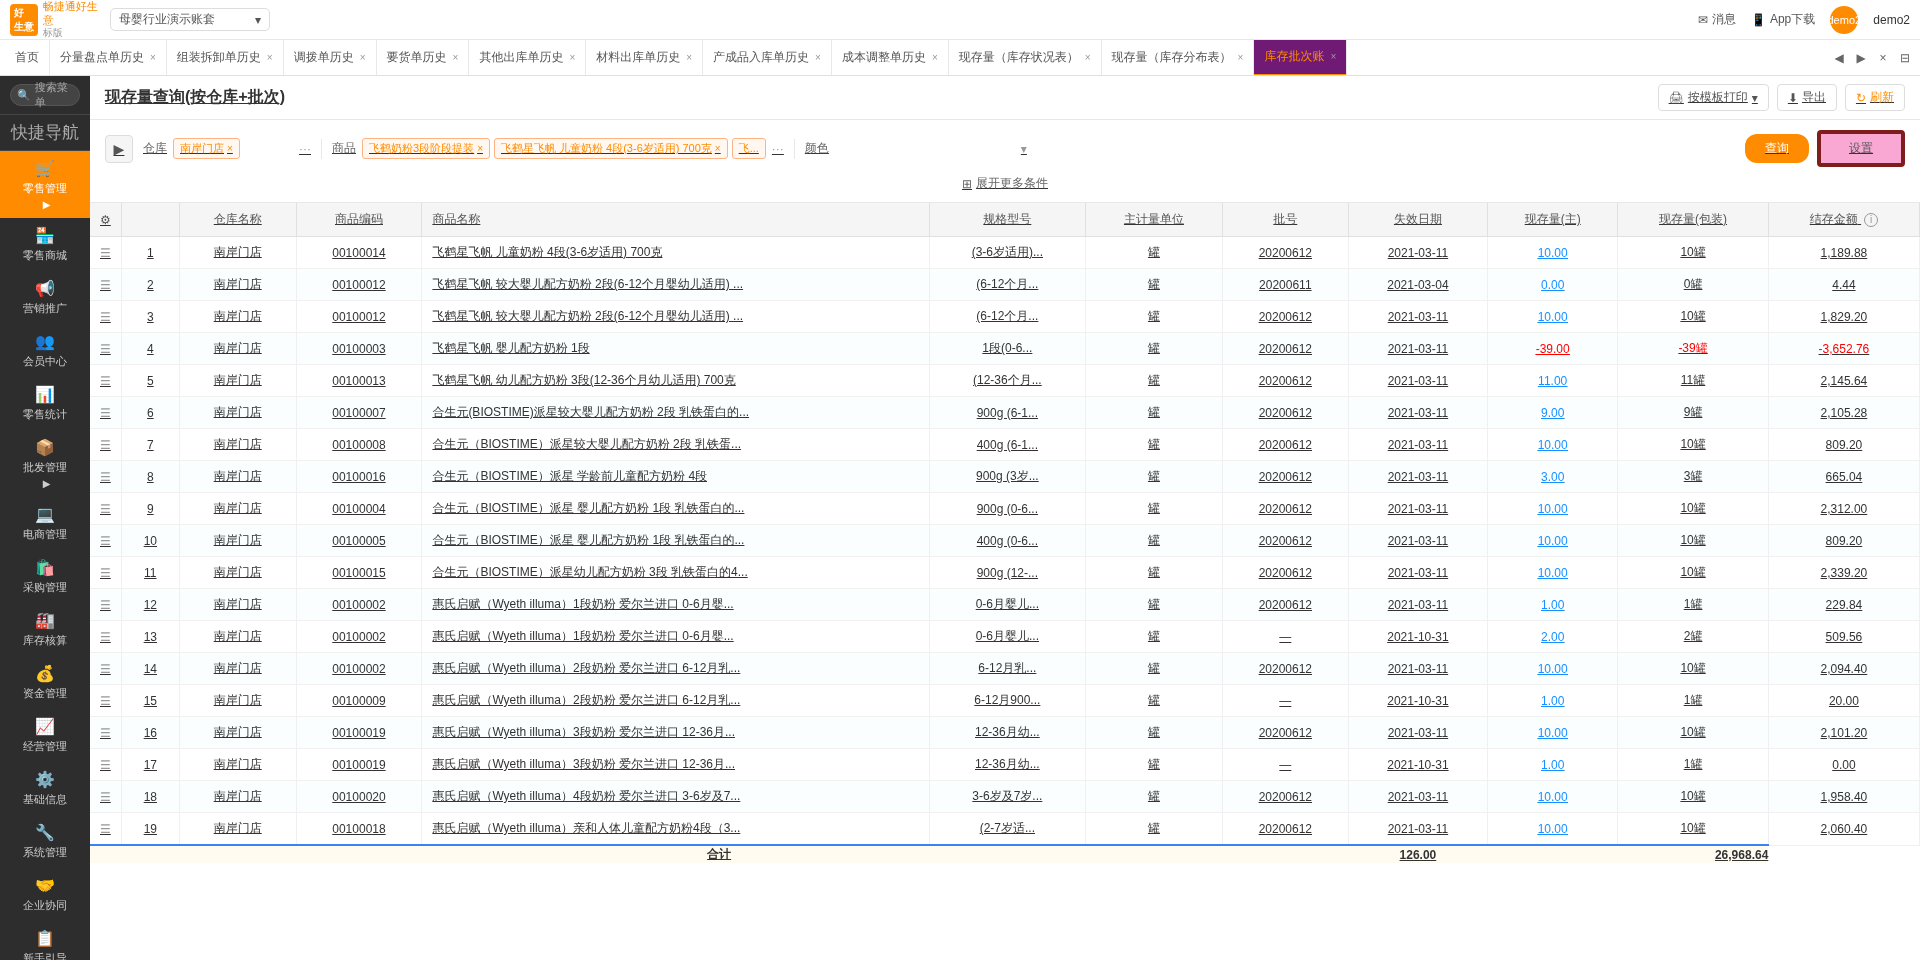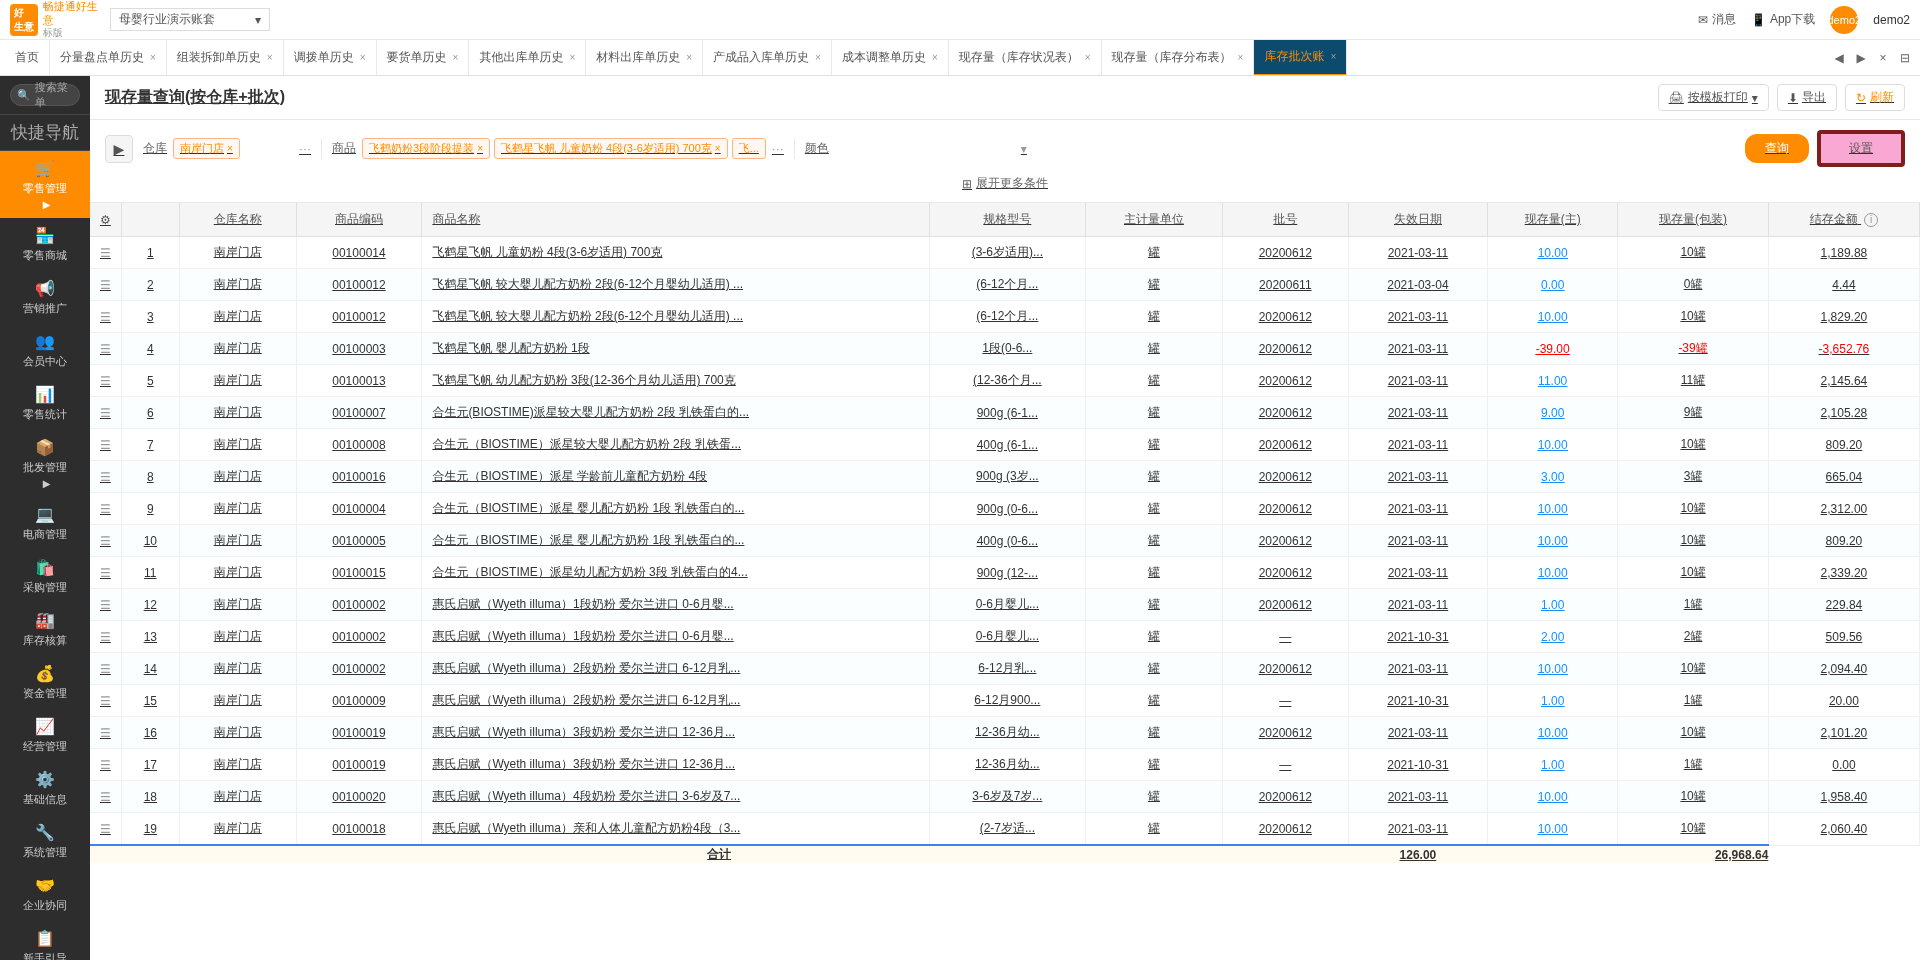--- a/index.html
+++ b/index.html
@@ -3,29 +3,29 @@
   <meta charset="utf-8">
   <style>
     * { margin: 0; padding: 0; box-sizing: border-box; }
     body { font-family: 'Microsoft YaHei', Arial, sans-serif; font-size: 12px; background: #f5f5f5; color: #333; width: 1920px; height: 960px; overflow: hidden; display: flex; flex-direction: column; }
 
     
     .top-bar { display: flex; align-items: center; background: #fff; height: 40px; border-bottom: 1px solid #e8e8e8; padding: 0 10px; gap: 10px; flex-shrink: 0; }
     .logo { display: flex; align-items: center; gap: 5px; width: 90px; }
     .logo-icon { width: 32px; height: 32px; background: #ff8c00; border-radius: 4px; display: flex; align-items: center; justify-content: center; color: white; font-size: 10px; font-weight: bold; }
     .logo-text { font-size: 11px; color: #ff8c00; line-height: 1.2; }
-    .industry-selector { display: flex; align-items: center; gap: 4px; border: 1px solid #ddd; border-radius: 0; padding: 2px 8px; cursor: pointer; font-size: 12px; color: #555; background: #fff; min-width: 160px; }
+    .industry-selector { display: flex; align-items: center; gap: 4px; border: 1px solid #ddd; border-radius: 5px; padding: 2px 8px; cursor: pointer; font-size: 12px; color: #555; background: #fff; min-width: 160px; }
     .top-bar-right { margin-left: auto; display: flex; align-items: center; gap: 15px; }
     .top-bar-btn { display: flex; align-items: center; gap: 4px; color: #555; cursor: pointer; font-size: 12px; }
     .user-avatar { width: 28px; height: 28px; border-radius: 50%; background: #ff8c00; display: flex; align-items: center; justify-content: center; color: white; font-size: 11px; }
 
     
     .tab-bar { display: flex; align-items: center; background: #fff; height: 36px; border-bottom: 1px solid #e0e0e0; padding: 0 5px; gap: 0; flex-shrink: 0; overflow: hidden; }
     .tab { display: flex; align-items: center; gap: 4px; padding: 0 10px; height: 36px; font-size: 12px; color: #555; cursor: pointer; border-right: 1px solid #e8e8e8; white-space: nowrap; position: relative; }
-    .tab.active { background: #0c4a6e; color: #ff8c00; border-bottom: 2px solid #ff8c00; }
+    .tab.active { background: #701a75; color: #ff8c00; border-bottom: 2px solid #ff8c00; }
     .tab-close { font-size: 10px; color: #999; cursor: pointer; margin-left: 2px; }
     .tab-nav-btn { display: flex; align-items: center; justify-content: center; width: 20px; height: 20px; cursor: pointer; color: #666; font-size: 12px; }
     .tab-home { padding: 0 10px; height: 36px; display: flex; align-items: center; font-size: 12px; color: #555; cursor: pointer; border-right: 1px solid #e8e8e8; }
     .tab-actions { margin-left: auto; display: flex; align-items: center; gap: 2px; }
 
     
     .main-layout { display: flex; flex: 1; overflow: hidden; }
 
     
     .sidebar { width: 90px; background: #2d2d2d; display: flex; flex-direction: column; flex-shrink: 0; overflow-y: auto; }

